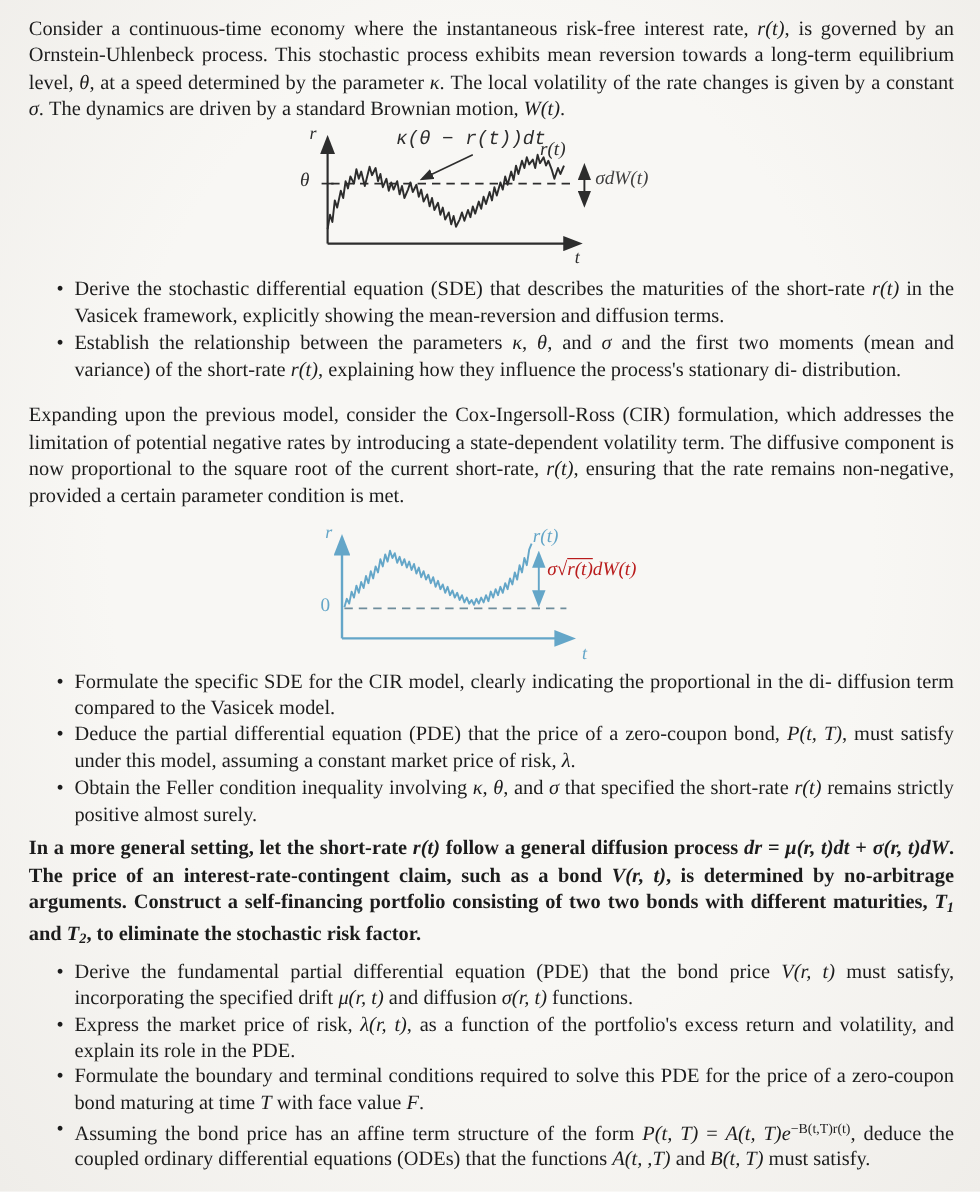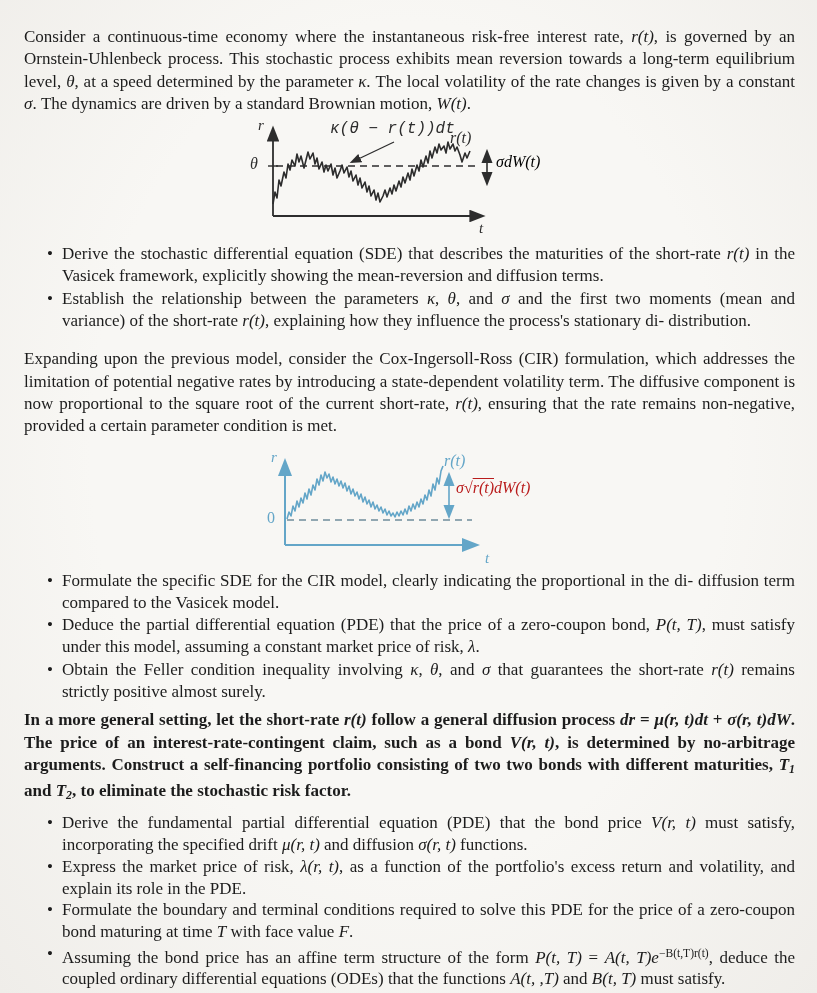--- a/index.html
+++ b/index.html
@@ -8,21 +8,21 @@
     overflow: hidden;
   }
   body {
     background: radial-gradient(ellipse at 50% 45%, #f8f7f4 55%, #efede9 100%);
     color: #1c1c1c;
     font-family: "Liberation Serif", "DejaVu Serif", serif;
     font-size: 17px;
     line-height: 22.3px;
   }
   .para { margin: 0 22px 0 24px; text-align: justify; }
-  #p1 { margin-top: 26px; }
+  #p1 { margin-top: 13px; }
   #p2 { margin-top: 16px; }
   #p3 { margin-top: 6px; font-weight: bold; }
   .bullets { margin: 0 22px 0 47px; }
   #tasks1 { margin-top: 2px; }
   #tasks2 { margin-top: 4px; }
   #tasks3 { margin-top: 6px; line-height: 21.7px; }
   .bullet { display: flex; }
   .dot { flex: none; width: 15px; font-size: 17px; }
   .btext { flex: 1; text-align: justify; }
   .r-i  { font-style: italic; }
@@ -56,21 +56,21 @@
     <line x1="16" y1="46" x2="26" y2="46" stroke-width="1.4" stroke="#2d2d2d"></line>
     <line x1="24" y1="46" x2="226" y2="46" stroke-width="1.4" stroke-dasharray="7 5" stroke="#2d2d2d"></line>
     <polyline fill="none" stroke-width="1.6" stroke-linejoin="round" stroke="#2d2d2d" points="21,84 23,72 25,78 27,60 29,66 32,52 34,58 36,44 38,50 40,40 43,46 45,34 47,42 49,36 52,48 54,40 56,32 58,39 61,33 63,44 65,38 67,49 70,42 72,52 74,45 76,51 79,44 81,55 83,48 85,58 88,51 90,45 92,53 95,47 97,57 99,51 101,61 104,55 106,65 108,58 110,68 113,62 115,72 117,66 119,76 122,70 124,80 126,73 128,82 131,76 133,70 135,77 138,68 140,74 142,65 144,71 147,61 149,67 151,57 153,63 156,53 158,60 160,49 162,56 165,45 167,51 169,40 171,47 174,36 176,43 178,31 180,38 183,27 185,33 187,24 189,30 192,26 194,33 196,22 198,29 201,24 203,31 205,27 208,35 210,42 213,33 215,38 218,31"></polyline>
     <line x1="142" y1="22" x2="100" y2="42" stroke-width="1.3" marker-end="url(#ah1)" stroke="#2d2d2d"></line>
     <line x1="235" y1="32" x2="235" y2="63" stroke-width="1.6" marker-start="url(#ah1)" marker-end="url(#ah1)" stroke="#2d2d2d"></line>
   </svg>
   <span class="flabel flabel-small" style="left: 6px; top: -4px; color: rgb(45, 45, 45);">r</span>
   <span class="flabel" style="left: -2px; top: 35px; color: rgb(45, 45, 45);">θ</span>
   <span class="flabel" style="left: 78px; top: 0px; color: rgb(45, 45, 45); font-family: Liberation Mono, monospace;">κ(θ − r(t))dt</span>
   <span class="flabel" style="left: 198px; top: 9px; color: rgb(45, 45, 45);">r(t)</span>
-  <span class="flabel" style="left: 244px; top: 33px; color: #000000;">σdW(t)</span>
+  <span class="flabel" style="left: 244px; top: 33px; color: #404040;">σdW(t)</span>
   <span class="flabel flabel-small" style="left: 227px; top: 99px; color: rgb(45, 45, 45);">t</span>
 </div>
 
 <div class="bullets" id="tasks1">
   <div class="bullet">
     <span class="dot">•</span>
     <div class="btext"><span>Derive the stochastic differential equation (SDE) that describes the maturities of the short-rate </span><span class="r-i">r(t)</span><span> in the Vasicek framework, explicitly showing the mean-reversion and diffusion terms.</span></div>
   </div>
   <div class="bullet">
     <span class="dot">•</span>
@@ -104,21 +104,21 @@
   <div class="bullet">
     <span class="dot">•</span>
     <div class="btext"><span>Formulate the specific SDE for the CIR model, clearly indicating the proportional in the di- diffusion term compared to the Vasicek model.</span></div>
   </div>
   <div class="bullet">
     <span class="dot">•</span>
     <div class="btext"><span>Deduce the partial differential equation (PDE) that the price of a zero-coupon bond, </span><span class="r-i">P(t, T)</span><span>, must satisfy under this model, assuming a constant market price of risk, </span><span class="r-i">λ</span><span>.</span></div>
   </div>
   <div class="bullet">
     <span class="dot">•</span>
-    <div class="btext"><span>Obtain the Feller condition inequality involving </span><span class="r-i">κ</span><span>, </span><span class="r-i">θ</span><span>, and </span><span class="r-i">σ</span><span> that guarantees the short-rate </span><span class="r-i">r(t)</span><span> remains strictly positive almost surely.</span></div>
+    <div class="btext"><span>Obtain the Feller condition inequality involving </span><span class="r-i">κ</span><span>, </span><span class="r-i">θ</span><span>, and </span><span class="r-i">σ</span><span> that specified the short-rate </span><span class="r-i">r(t)</span><span> remains strictly positive almost surely.</span></div>
   </div>
 </div>
 
 <div class="para" id="p3"><span>In a more general setting, let the short-rate </span><span class="r-i">r(t)</span><span> follow a general diffusion process </span><span class="r-i">dr</span><span> = </span><span class="r-i">μ(r, t)dt</span><span> + </span><span class="r-i">σ(r, t)dW</span><span>. The price of an interest-rate-contingent claim, such as a bond </span><span class="r-i">V(r, t)</span><span>, is determined by no-arbitrage arguments. Construct a self-financing portfolio consisting of two two bonds with different maturities, </span><span class="r-i">T</span><span class="r-sub">1</span><span> and </span><span class="r-i">T</span><span class="r-sub">2</span><span>, to eliminate the stochastic risk factor.</span></div>
 
 <div class="bullets" id="tasks3">
   <div class="bullet">
     <span class="dot">•</span>
     <div class="btext"><span>Derive the fundamental partial differential equation (PDE) that the bond price </span><span class="r-i">V(r, t)</span><span> must satisfy, incorporating the specified drift </span><span class="r-i">μ(r, t)</span><span> and diffusion </span><span class="r-i">σ(r, t)</span><span> functions.</span></div>
   </div>

